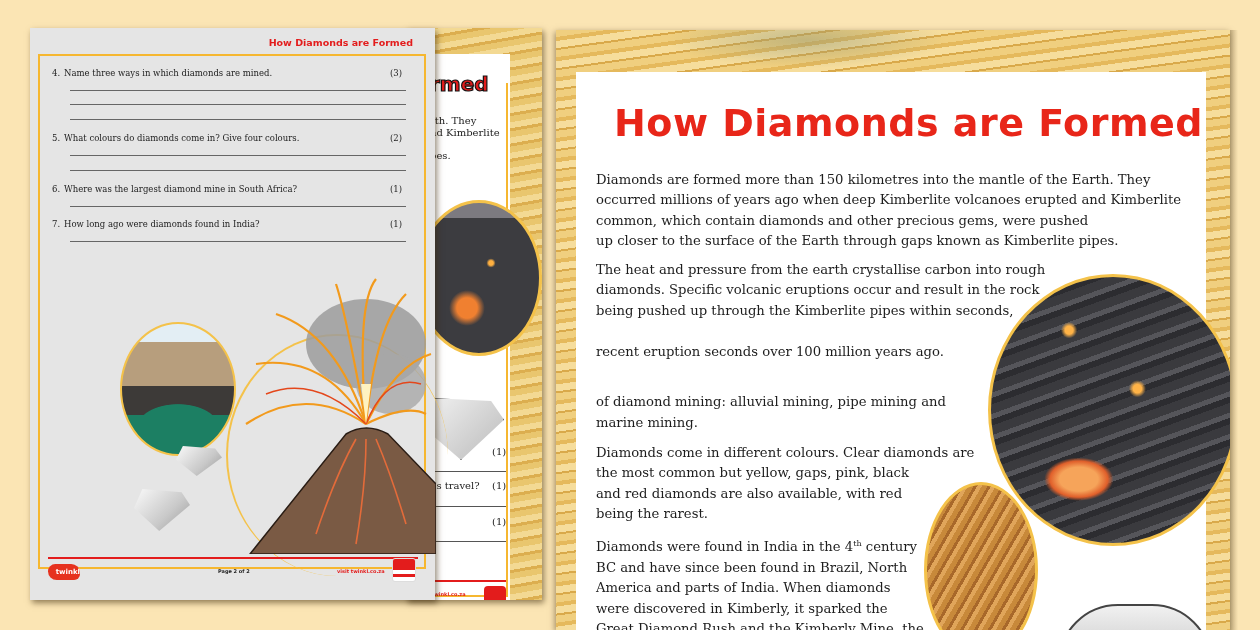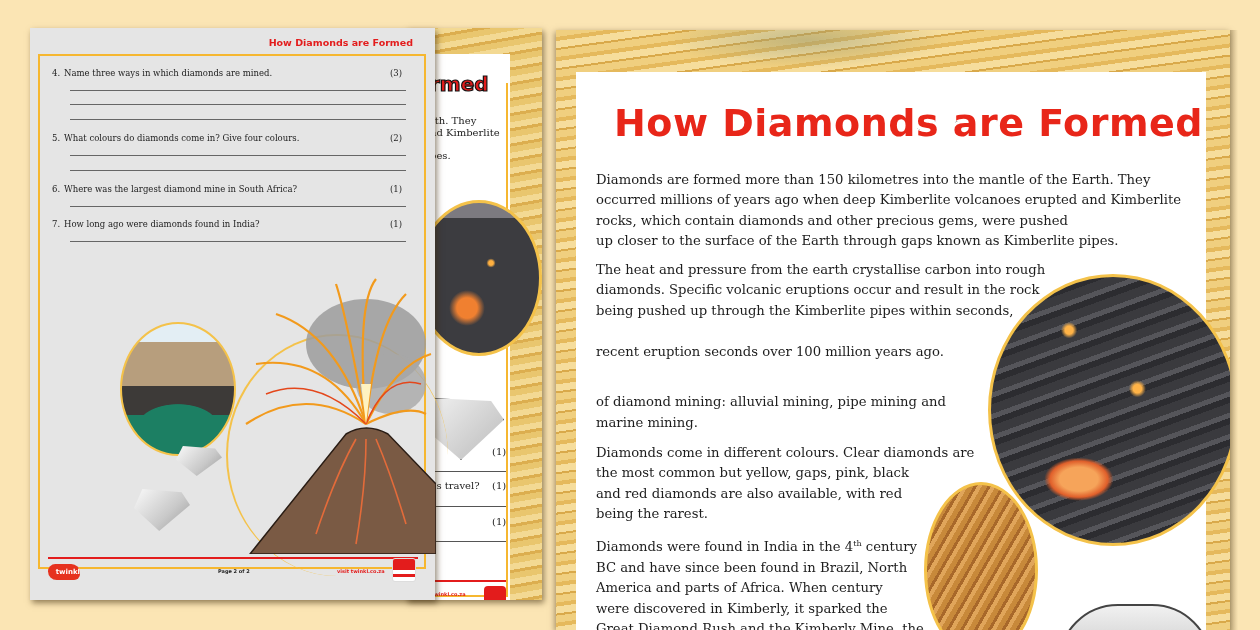--- a/index.html
+++ b/index.html
@@ -235,21 +235,21 @@
 </div>
 
 <div class="page" id="reading">
   <div id="reading-frame"></div>
   <div id="reading-panel"></div>
   <div id="reading-title">How Diamonds are Formed</div>
 
   <p class="para" style="top:140px">
     <span>Diamonds are formed more than 150 kilometres into the mantle of the Earth. They</span><br>
     <span>occurred millions of years ago when deep Kimberlite volcanoes erupted and Kimberlite</span><br>
-    <span>rocks, which contain diamonds and other precious gems, were pushed</span><br>
+    <span>common, which contain diamonds and other precious gems, were pushed</span><br>
     <span>up closer to the surface of the Earth through gaps known as Kimberlite pipes.</span>
   </p>
   <p class="para" style="top:230px">
     <span>The heat and pressure from the earth crystallise carbon into rough</span><br>
     <span>diamonds. Specific volcanic eruptions occur and result in the rock</span><br>
     <span>being pushed up through the Kimberlite pipes within seconds,</span><br>
     <br>
     <span>recent eruption seconds over 100 million years ago.</span>
   </p>
   <p class="para" style="top:342px">
@@ -259,21 +259,21 @@
   </p>
   <p class="para" style="top:413px">
     <span>Diamonds come in different colours. Clear diamonds are</span><br>
     <span>the most common but yellow, gaps, pink, black</span><br>
     <span>and red diamonds are also available, with red</span><br>
     <span>being the rarest.</span>
   </p>
   <p class="para" style="top:504px">
     <span><span>Diamonds were found in India in the 4</span><sup>th</sup><span> century</span></span><br>
     <span>BC and have since been found in Brazil, North</span><br>
-    <span>America and parts of Africa. When century</span><br>
+    <span>America and parts of India. When diamonds</span><br>
     <span>were discovered in Kimberly, it sparked the</span><br>
     <span>Great Diamond Rush and the Kimberly Mine, the</span>
   </p>
 
   <div id="volcano-photo"></div>
   <div id="lava-photo"></div>
   <div id="reading-diamond"></div>
 </div>
 <div id="right-edge"></div>
 

